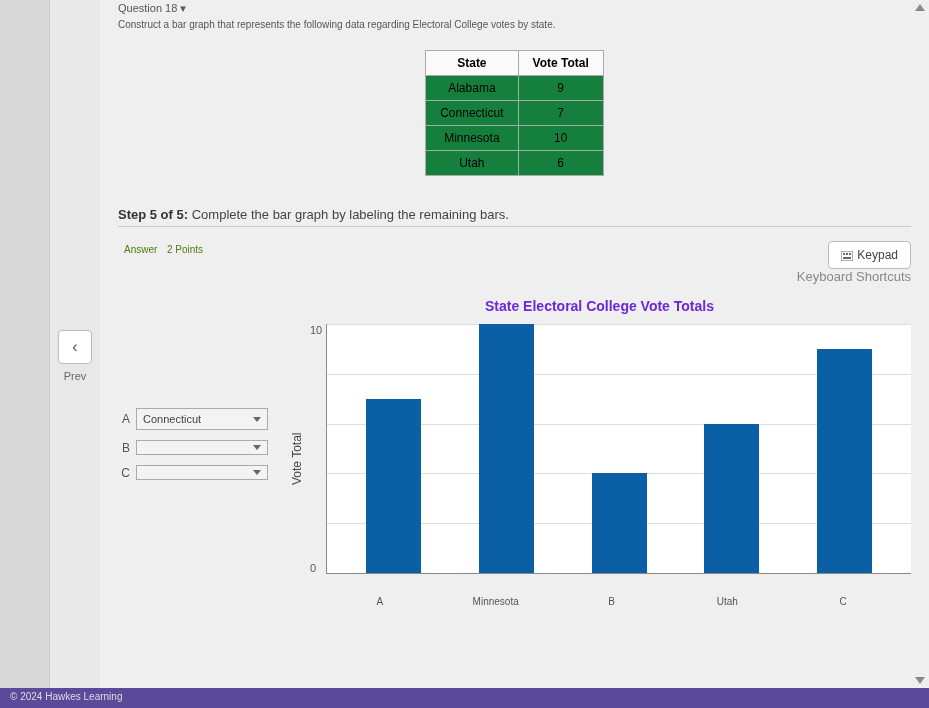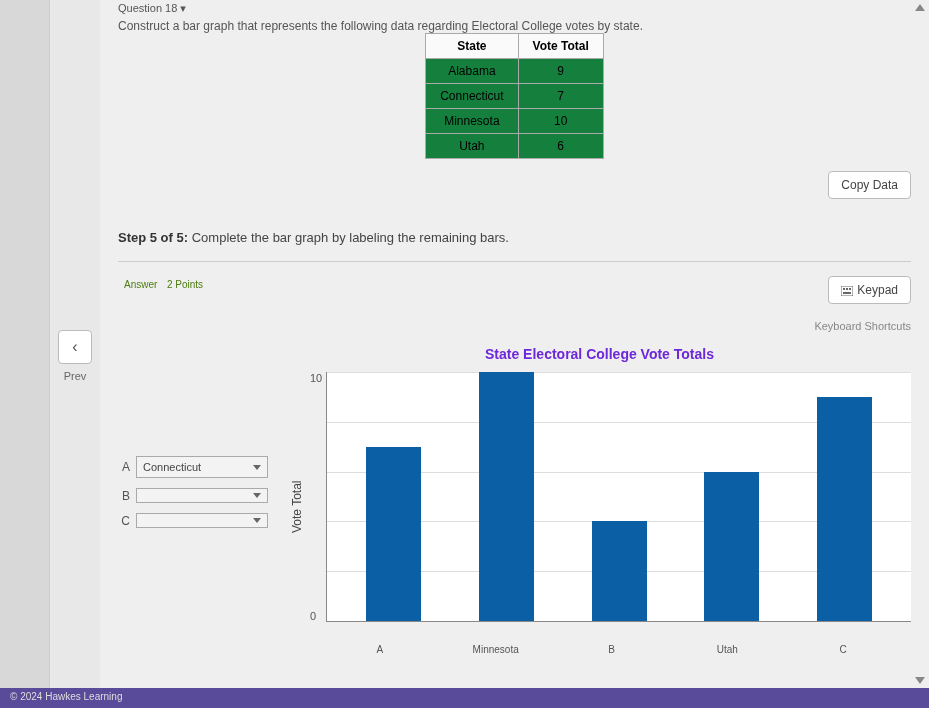--- a/index.html
+++ b/index.html
@@ -66,23 +66,23 @@
   border-left: 5px solid transparent;
   border-right: 5px solid transparent;
   border-top: 7px solid #888;
 }
 .q-header {
   font-size: 11px;
   color: #555;
   padding: 2px 0 4px 0;
 }
 .instruct {
-  font-size: 12px;
+  font-size: 10px;
   color: #555;
-  margin-bottom: 0;
+  margin-bottom: 20px;
 }
 .data-table {
   margin: 0 auto 12px auto;
   border-collapse: collapse;
   background: #15803d;
 }
 .data-table th, .data-table td {
   border: 1px solid #aaa;
   padding: 5px 14px;
   font-size: 12px;
@@ -95,35 +95,35 @@
   border: 1px solid #bbb;
   border-radius: 4px;
   padding: 6px 12px;
   font-size: 12px;
   color: #444;
   cursor: pointer;
 }
 .step-line {
   font-size: 13px;
   color: #444;
-  padding-bottom: 16px;
+  padding-bottom: 4px;
   border-bottom: 1px solid #ccc;
   margin-top: 31px;
 }
 .step-line b { color: #333; }
 .answer-row {
   display: flex;
   justify-content: space-between;
   align-items: flex-start;
   padding: 14px 0 4px 0;
 }
 .answer-label { font-size: 13px; color: #333; }
 .answer-label span { color: #4d7c0f; font-size: 10px; margin-left: 6px;}
 .kb-col { text-align: right; }
-.kb-shortcut { font-size: 11px; color: #888; margin-top: 16px;}
+.kb-shortcut { font-size: 13px; color: #888; margin-top: 0;}
 .keypad-btn svg { vertical-align: -2px; margin-right:4px;}
 .chart-area {
   display: flex;
   align-items: flex-start;
   gap: 20px;
   margin-top: 10px;
 }
 .dropdown-col {
   width: 150px;
   padding-top: 110px;
@@ -245,23 +245,20 @@
             <td>Minnesota</td>
             <td>10</td>
           </tr>
         <tr>
             <td>Utah</td>
             <td>6</td>
           </tr>
       </tbody>
     </table>
 
-    <div class="copy-row">
-      <button class="btn">Copy Data</button>
-    </div>
 
     <div class="step-line">
       <b>Step 5 of 5:</b>
       <span>Complete the bar graph by labeling the remaining bars.</span>
     </div>
 
     <div class="answer-row">
       <div class="answer-label">
         <span>Answer</span>
         <span>2 Points</span>

